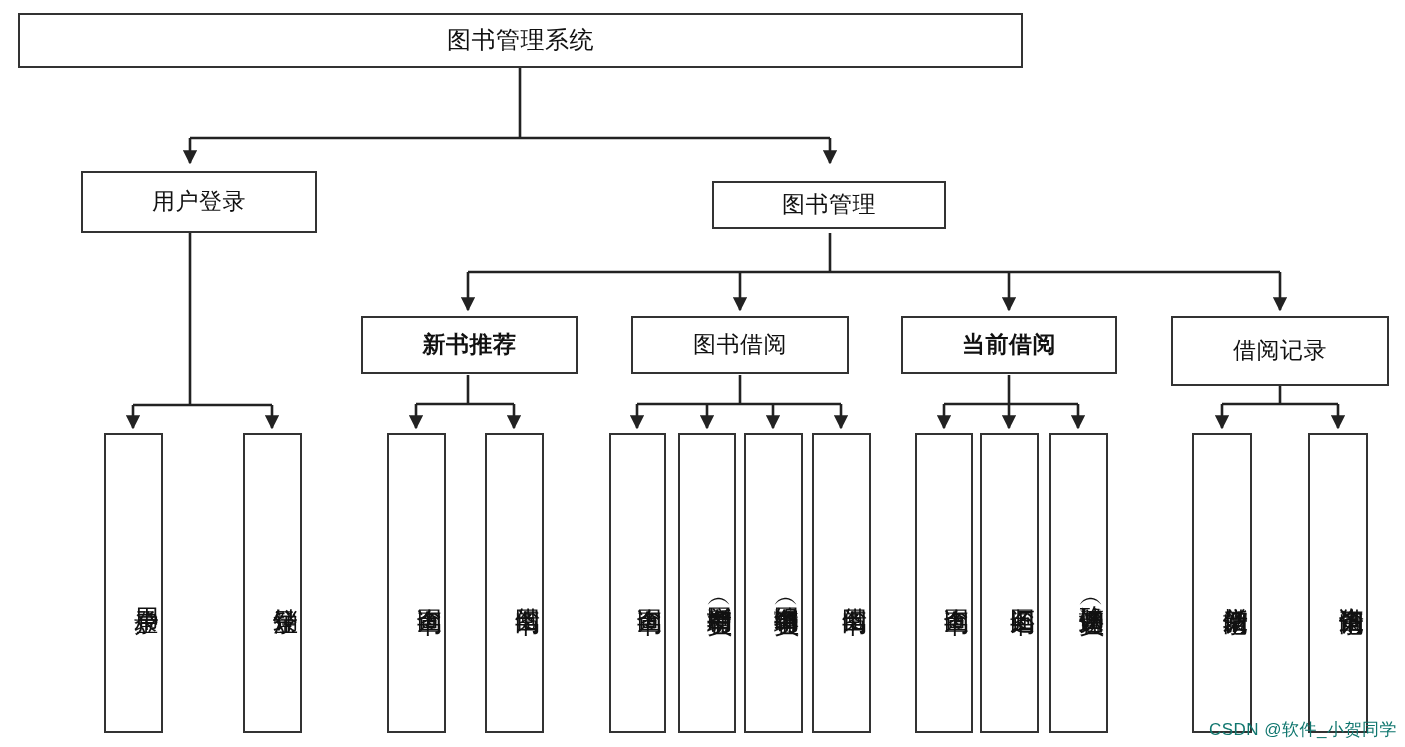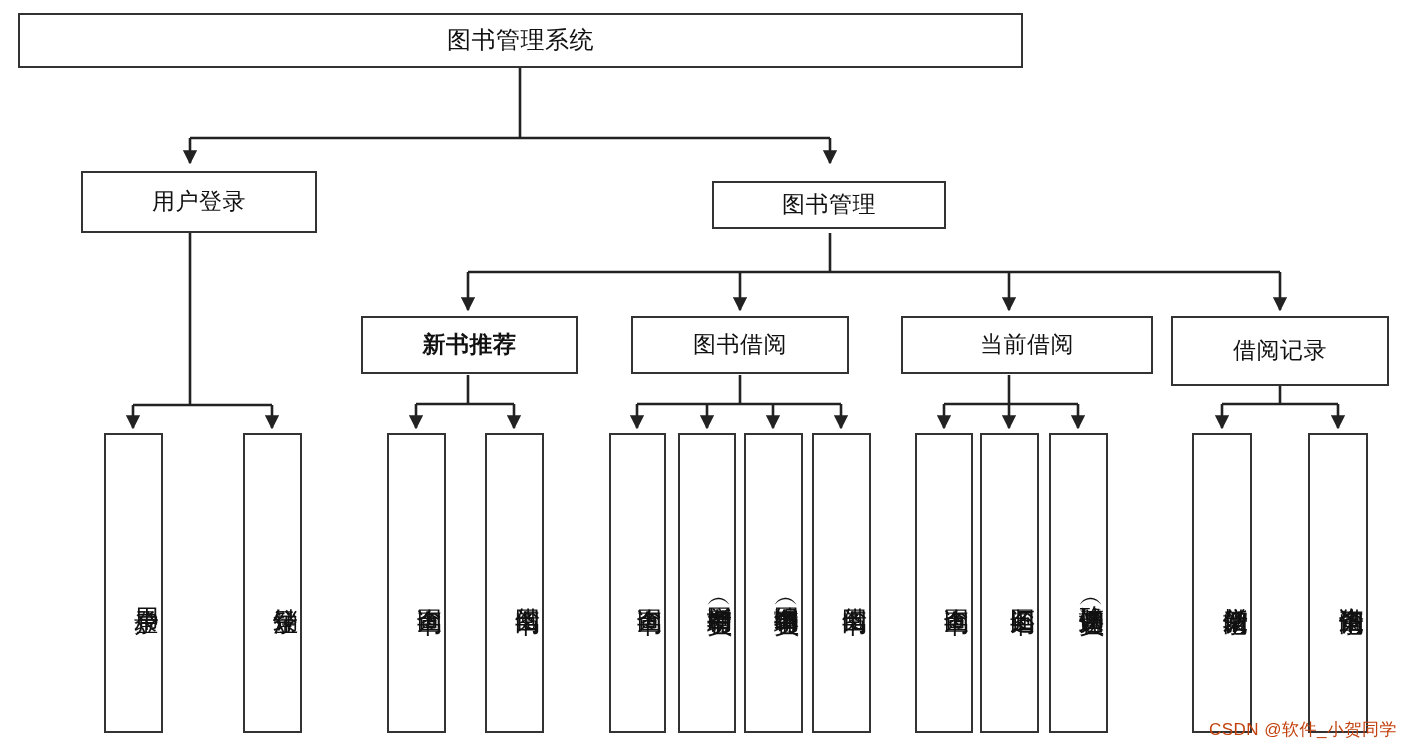--- a/index.html
+++ b/index.html
@@ -57,21 +57,21 @@
     writing-mode: vertical-rl;
     text-orientation: upright;
     display: block;
     white-space: nowrap;
   }
   .watermark {
     position: absolute;
     right: 8px;
     bottom: 6px;
     font-size: 17px;
-    color: #c2410c;
+    color: #0f766e;
     letter-spacing: 0.5px;
     white-space: nowrap;
   }
 </style>
 </head>
 <body>
 
 <div id="canvas">
 
   <svg class="connectors" viewBox="0 0 1405 747" xmlns="http://www.w3.org/2000/svg">
@@ -137,21 +137,21 @@
   </div>
 
   <div class="node node-h" style="left:361px; top:316px; width:217px; height:58px;font-weight:bold;">
     <span>新书推荐</span>
   </div>
 
   <div class="node node-h" style="left:631px; top:316px; width:218px; height:58px;">
     <span>图书借阅</span>
   </div>
 
-  <div class="node node-h" style="left:901px; top:316px; width:252px; height:58px;">
+  <div class="node node-h" style="left:901px; top:316px; width:216px; height:58px;font-weight:bold;">
     <span>当前借阅</span>
   </div>
 
   <div class="node node-h" style="left:1171px; top:316px; width:218px; height:70px;">
     <span>借阅记录</span>
   </div>
 
   <div class="node node-v" style="left:104px; top:433px; width:59px; height:300px;">
     <span class="vtext">用户登录</span>
   </div>

